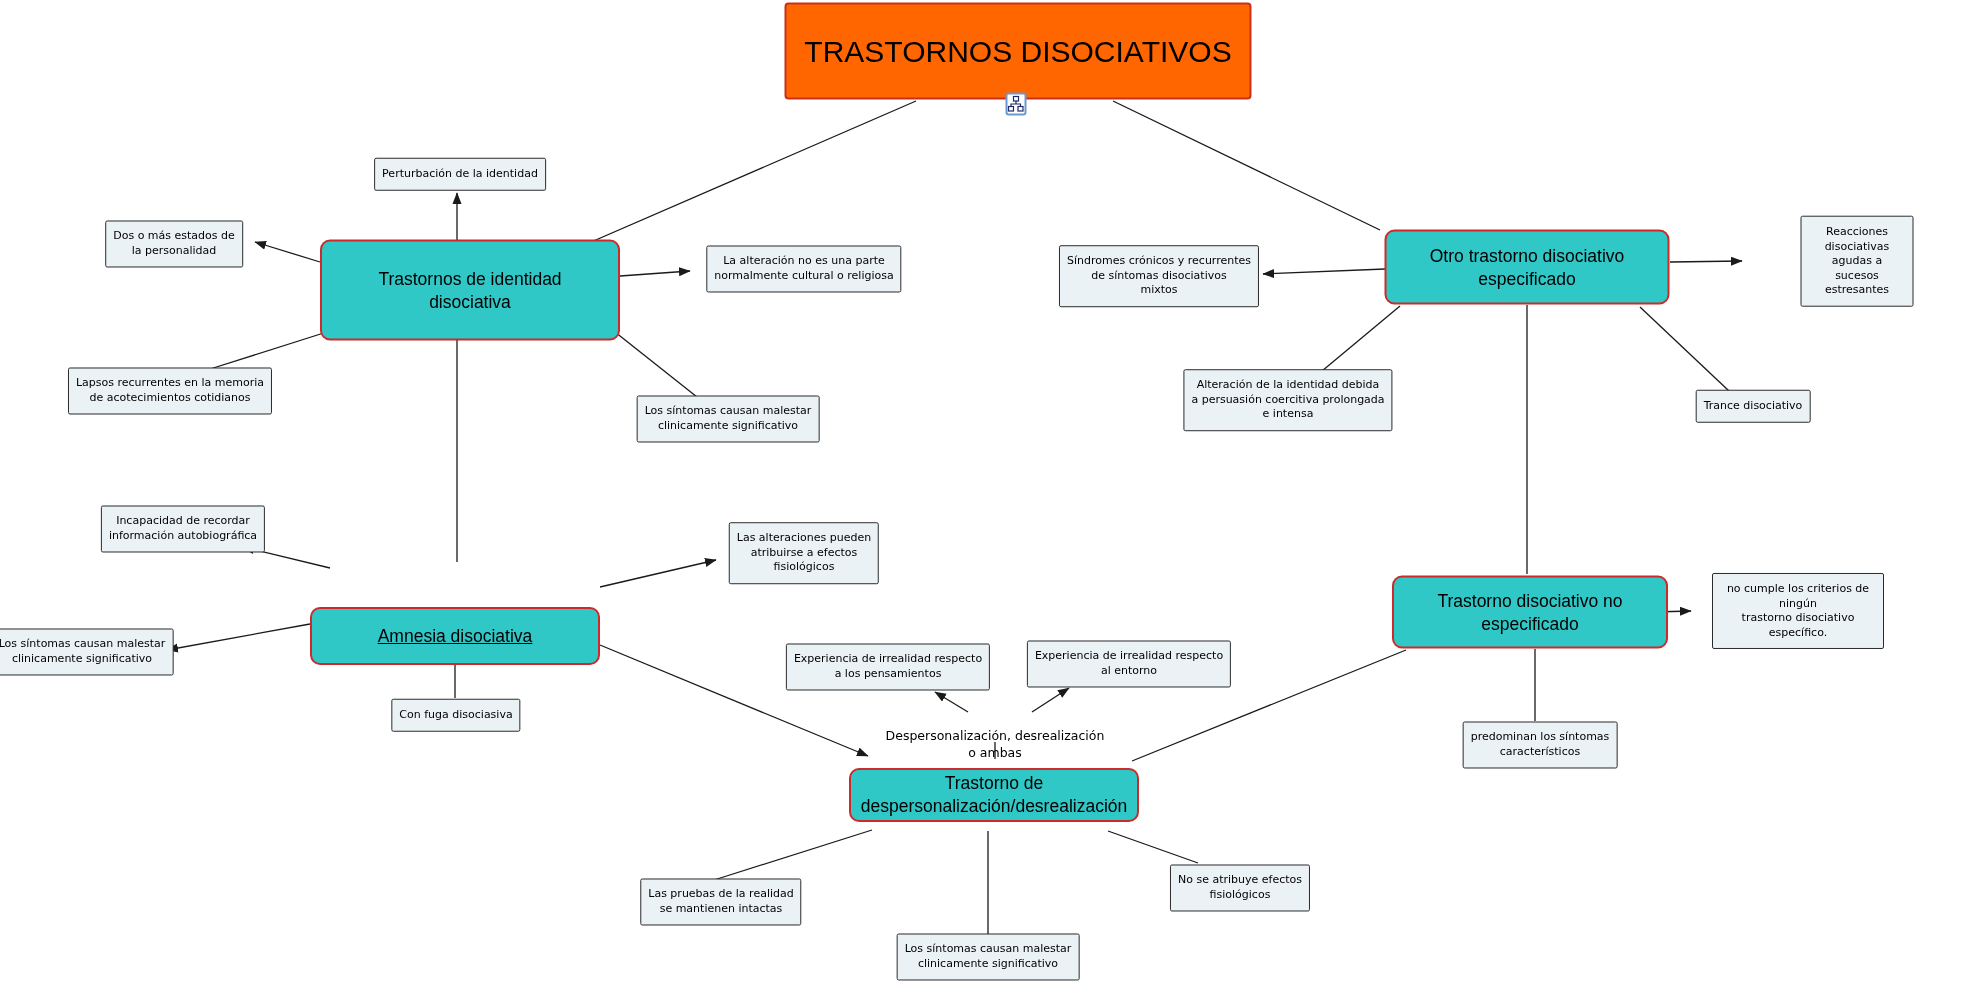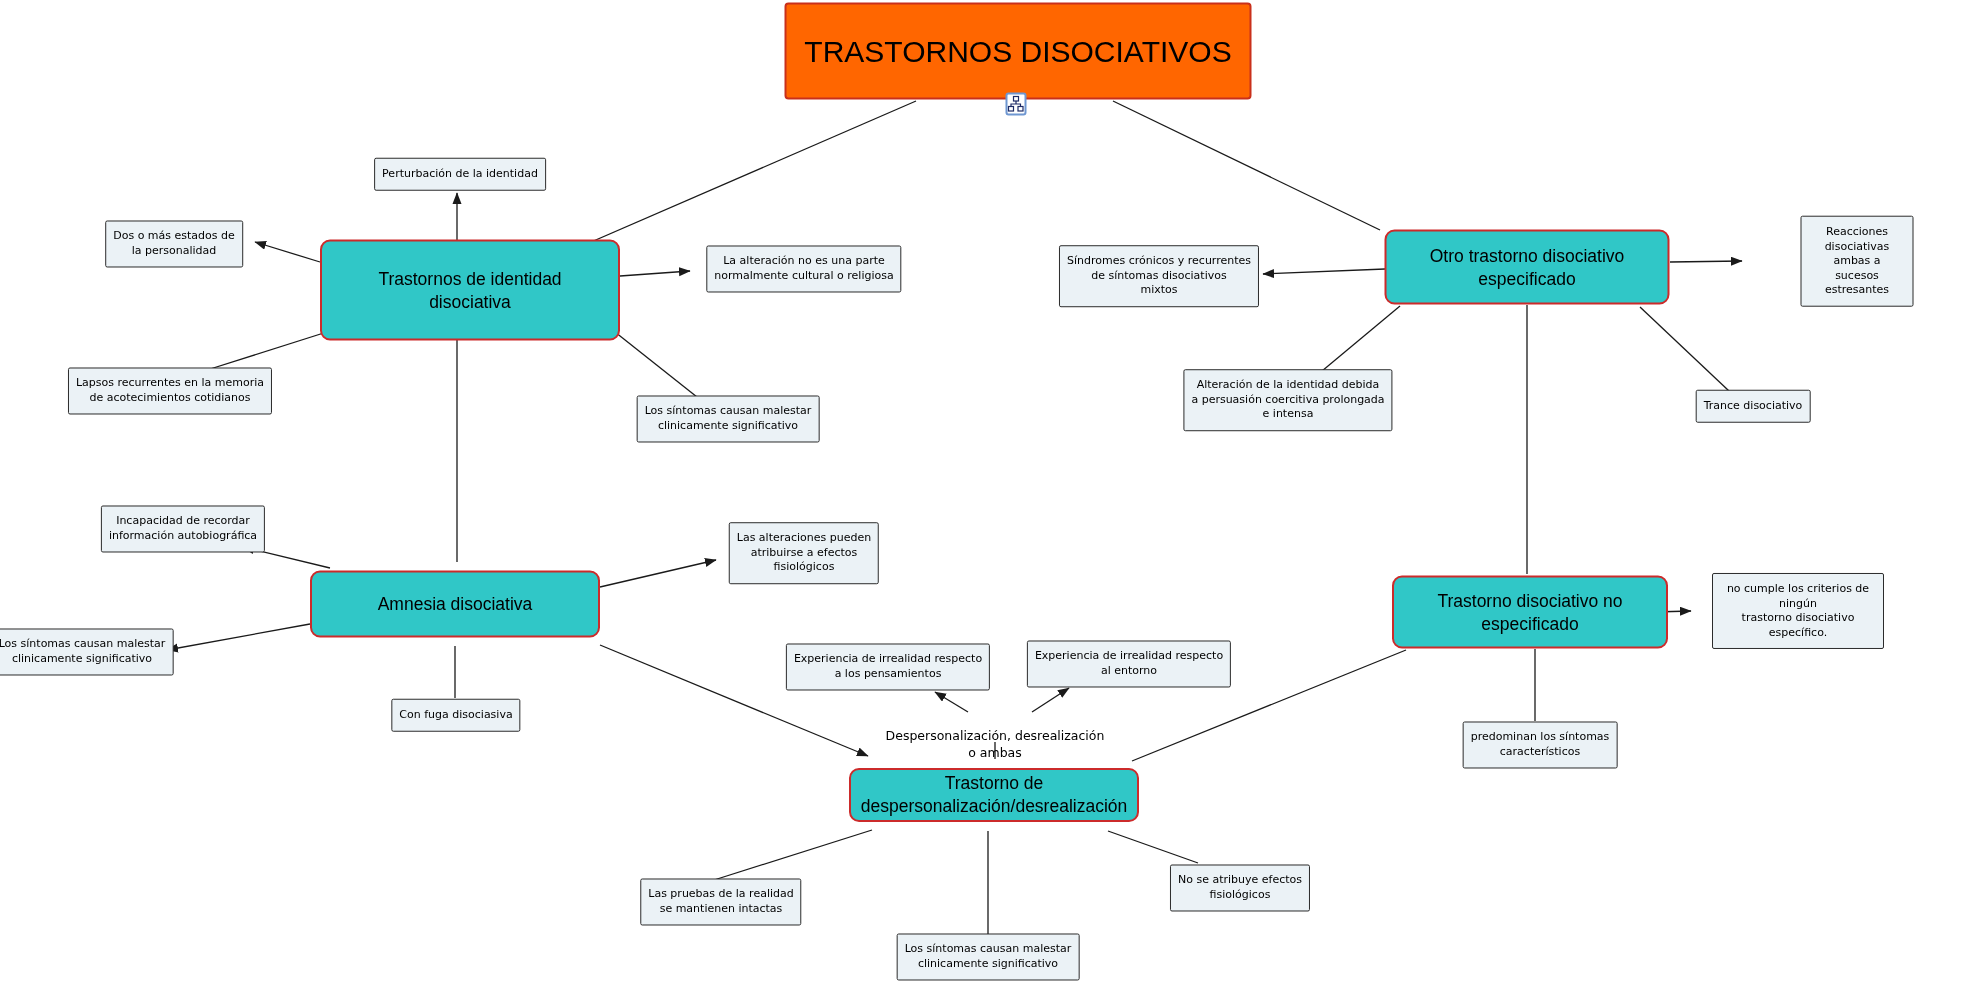--- a/index.html
+++ b/index.html
@@ -107,21 +107,21 @@
     <rect x="1.5" y="1.5" width="19" height="21" fill="#ffffff" stroke="#6f97d1" stroke-width="2" rx="2"></rect>
     <rect x="8.5" y="4.5" width="5" height="4.5" fill="#ffffff" stroke="#1d2b66" stroke-width="1.2"></rect>
     <rect x="3.5" y="14.5" width="5" height="4.5" fill="#ffffff" stroke="#1d2b66" stroke-width="1.2"></rect>
     <rect x="13" y="14.5" width="5" height="4.5" fill="#ffffff" stroke="#1d2b66" stroke-width="1.2"></rect>
     <path d="M11 9 v3 M6 14.5 v-2.5 h9.5 v2.5" stroke="#1d2b66" stroke-width="1.2" fill="none"></path>
   </svg>
 </div>
 
 <div class="node concept" style="left:470px; top:290px; width:300px; height:101px;">Trastornos de identidad
 disociativa</div>
-<div class="node concept" style="left:455px; top:604px; width:290px; height:67px;">Amnesia disociativa</div>
+<div class="node concept" style="left:455px; top:636px; width:290px; height:58px;text-decoration:underline;">Amnesia disociativa</div>
 <div class="node concept" style="left:994px; top:795px; width:290px; height:54px;">Trastorno de
 despersonalización/desrealización</div>
 <div class="node concept" style="left:1527px; top:267px; width:285px; height:75px;">Otro trastorno disociativo
 especificado</div>
 <div class="node concept" style="left:1530px; top:612px; width:276px; height:73px;">Trastorno disociativo no
 especificado</div>
 
 <div class="node link-label" style="left:995px; top:727px;">Despersonalización, desrealización
 o ambas</div>
 
@@ -148,21 +148,21 @@
 al entorno</div>
 <div class="node detail" style="left:721px; top:902px;">Las pruebas de la realidad
 se mantienen intactas</div>
 <div class="node detail" style="left:988px; top:957px;">Los síntomas causan malestar
 clinicamente significativo</div>
 <div class="node detail" style="left:1240px; top:888px;">No se atribuye efectos
 fisiológicos</div>
 <div class="node detail" style="left:1159px; top:276px;">Síndromes crónicos y recurrentes
 de síntomas disociativos
 mixtos</div>
-<div class="node detail" style="left:1857px; top:261px;">Reacciones disociativas ambas a
+<div class="node detail" style="left:1857px; top:261px;">Reacciones disociativas agudas a
 sucesos estresantes</div>
 <div class="node detail" style="left:1288px; top:400px;">Alteración de la identidad debida
 a persuasión coercitiva prolongada
 e intensa</div>
 <div class="node detail" style="left:1753px; top:406px;">Trance disociativo</div>
 <div class="node detail" style="left:1798px; top:611px;">no cumple los criterios de ningún
 trastorno disociativo específico.</div>
 <div class="node detail" style="left:1540px; top:745px;">predominan los síntomas
 característicos</div>
 

